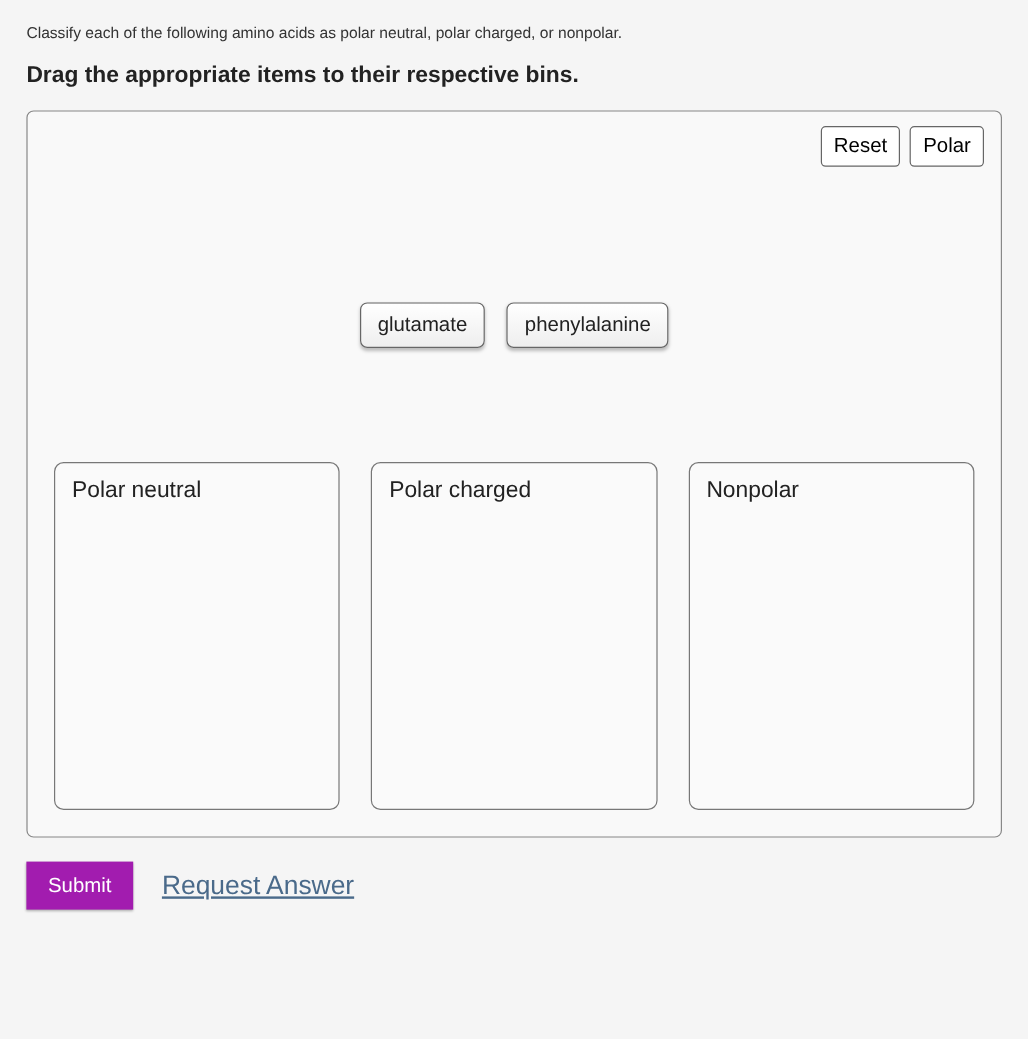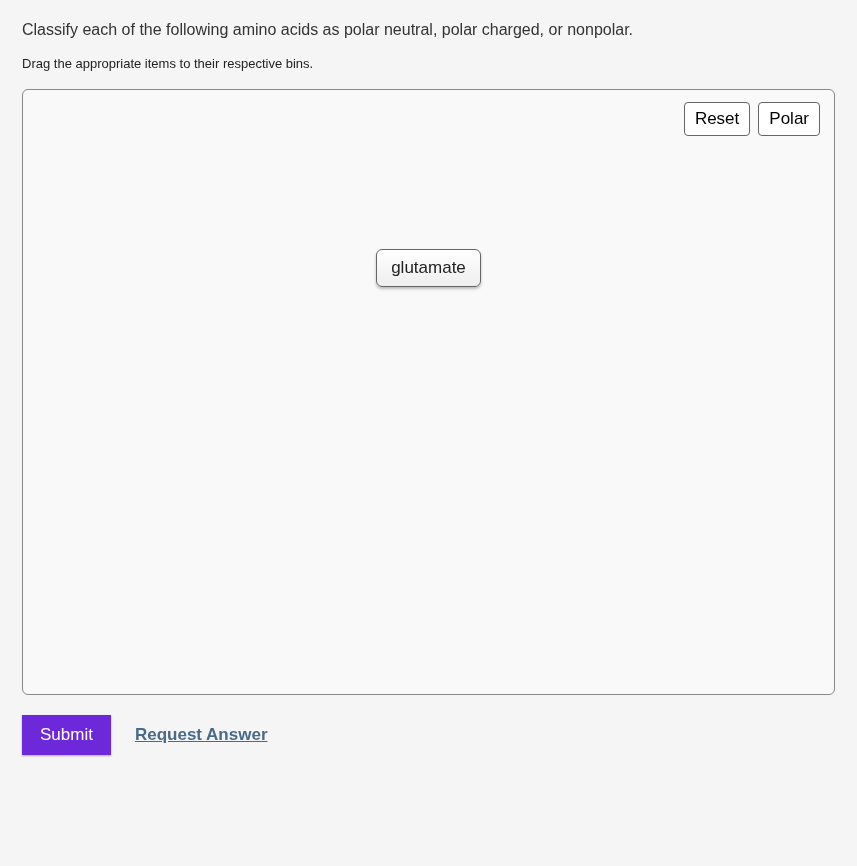--- a/index.html
+++ b/index.html
@@ -5,28 +5,28 @@
   * { box-sizing: border-box; margin: 0; padding: 0; }
   body {
     font-family: Arial, Helvetica, sans-serif;
     background: #f5f5f5;
     width: 857px;
     height: 866px;
     padding: 18px 22px;
     color: #222;
   }
   .question-text {
-    font-size: 16px;
+    font-size: 13px;
     line-height: 1.5;
     margin-bottom: 14px;
     color: #333;
   }
   .instruction {
-    font-size: 13px;
-    font-weight: normal;
+    font-size: 19px;
+    font-weight: bold;
     margin-bottom: 18px;
     color: #222;
   }
   .workspace {
     border: 1px solid #888;
     border-radius: 6px;
     background: #f9f9f9;
     padding: 14px 14px 18px 14px;
     position: relative;
     height: 606px;
@@ -81,50 +81,62 @@
     font-size: 19px;
     color: #222;
   }
   .footer {
     margin-top: 20px;
     display: flex;
     align-items: center;
     gap: 24px;
   }
   .submit-btn {
-    background: #6d28d9;
+    background: #a21caf;
     color: #fff;
     border: none;
     font-size: 17px;
     padding: 10px 18px;
     cursor: pointer;
     box-shadow: 0 1px 2px rgba(0,0,0,0.3);
   }
   .request-link {
     color: #4a6a8a;
     text-decoration: underline;
-    font-size: 17px;
-    font-weight: bold;
+    font-size: 22px;
+    font-weight: normal;
     cursor: pointer;
   }
 </style>
 </head>
 <body>
 
 <div class="question-text">Classify each of the following amino acids as polar neutral, polar charged, or nonpolar.</div>
 <div class="instruction">Drag the appropriate items to their respective bins.</div>
 
 <div class="workspace">
   <div class="top-buttons">
     <button class="util-btn">Reset</button>
     <button class="util-btn">Polar</button>
   </div>
 
   <div class="chips">
     <div class="chip">glutamate</div>
+    <div class="chip">phenylalanine</div>
   </div>
 
+  <div class="bins">
+    <div class="bin">
+      <div class="bin-label">Polar neutral</div>
+    </div>
+    <div class="bin">
+      <div class="bin-label">Polar charged</div>
+    </div>
+    <div class="bin">
+      <div class="bin-label">Nonpolar</div>
+    </div>
+  </div>
 </div>
 
 <div class="footer">
   <button class="submit-btn">Submit</button>
   <a class="request-link">Request Answer</a>
 </div>
 
 </body></html>

